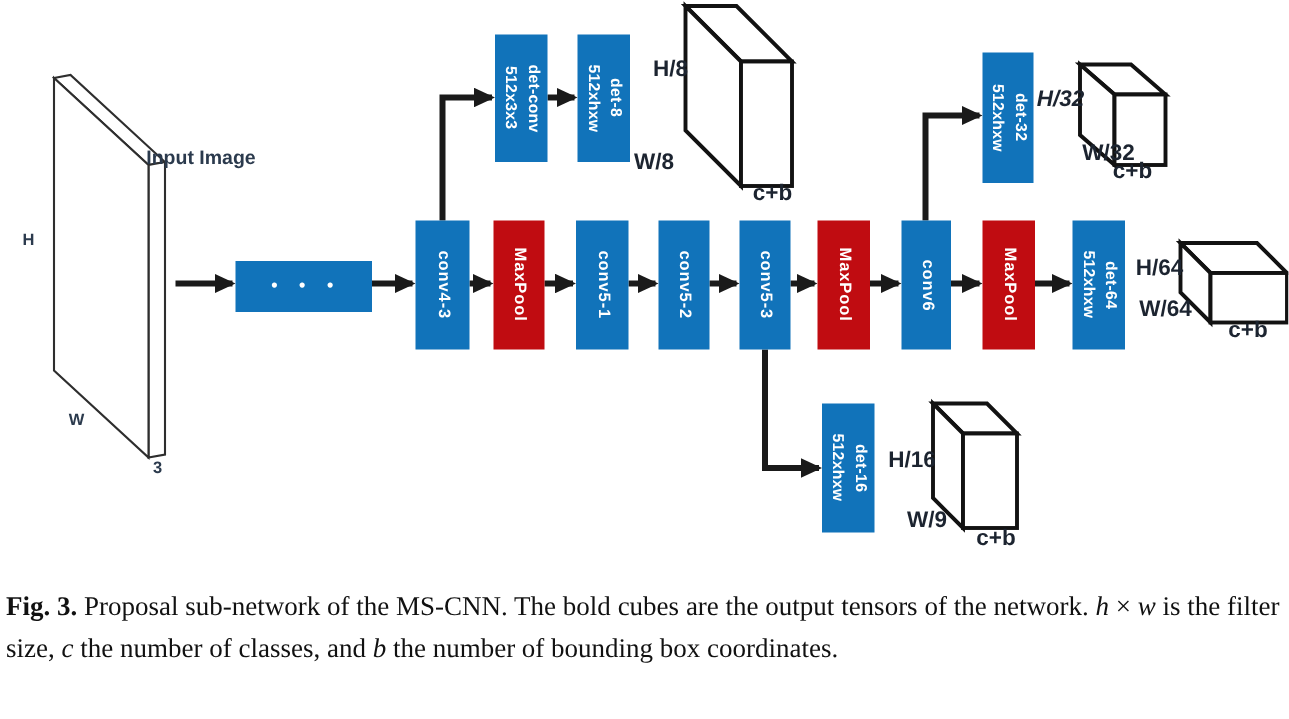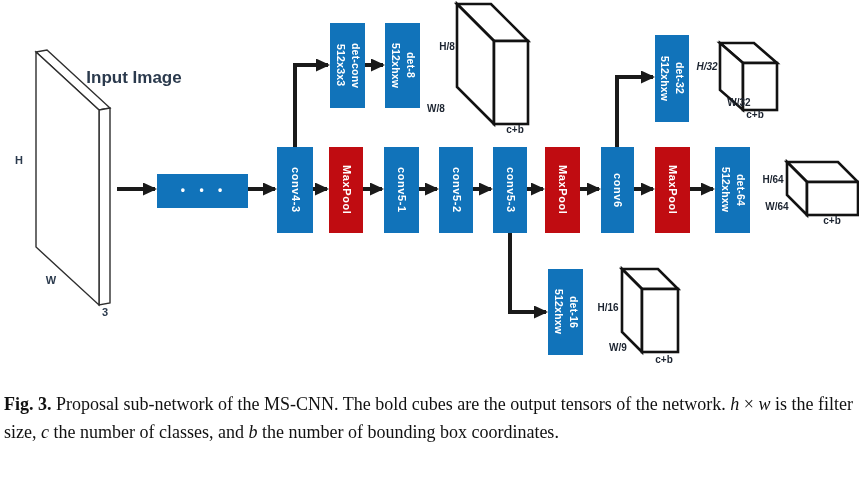--- a/index.html
+++ b/index.html
@@ -22,25 +22,25 @@
   .v2 { font-size:10.5px; letter-spacing:0.2px; line-height:15px; }
   .dotsbox {
     align-items:center; color:#ffffff; font-weight:bold; font-size:12px;
     letter-spacing:2px; word-spacing:7px; padding-bottom:2px;
     display:flex; justify-content:center;
   }
 
   
   .dim {
     position:absolute; transform:translate(-50%,-50%);
-    font-weight:bold; font-size:10px; color:#1C2430; white-space:nowrap;
+    font-weight:bold; font-size:15px; color:#1C2430; white-space:nowrap;
   }
   .lbl-main {
     position:absolute; transform:translate(-50%,-50%);
-    font-weight:600; font-size:17px; color:#2B3A4D; white-space:nowrap;
+    font-weight:600; font-size:13px; color:#2B3A4D; white-space:nowrap;margin-top:27px;
   }
   .lbl-dim-big {
     position:absolute; transform:translate(-50%,-50%);
     font-weight:700; font-size:11px; color:#2B3A4D; white-space:nowrap;
   }
 
   
   .caption {
     position:absolute; left:4px; top:391px; width:849px;
     font-family:"Liberation Serif", serif; font-size:18px; line-height:27.5px;

